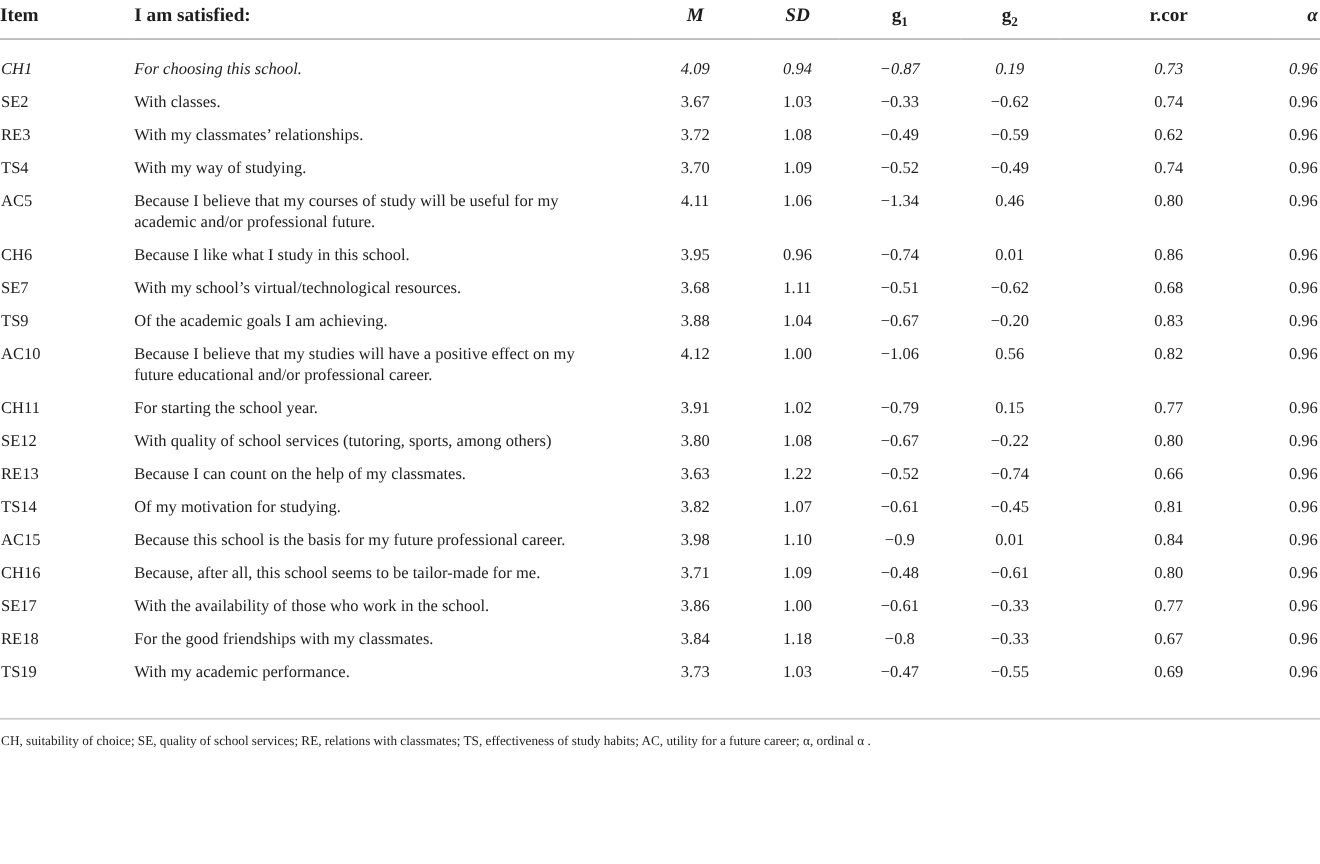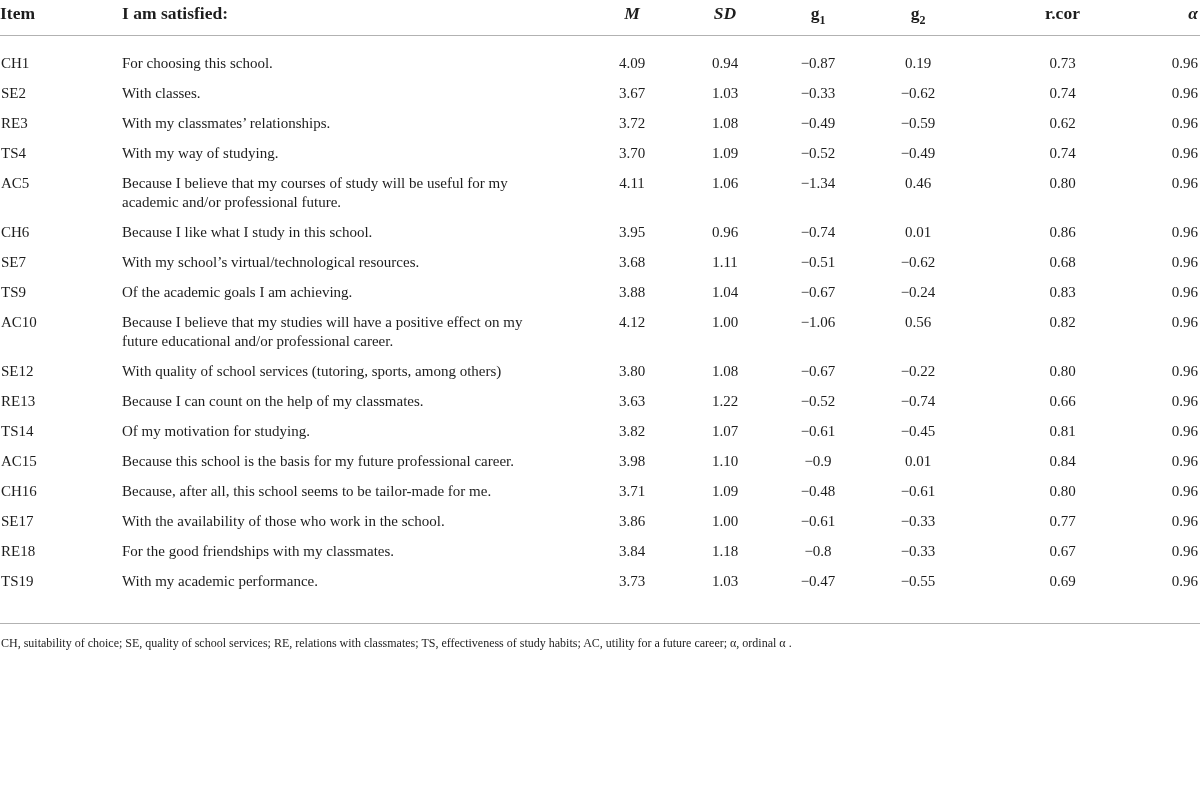--- a/index.html
+++ b/index.html
@@ -52,21 +52,21 @@
     font-weight: bold;
     line-height: 0;
   }
 
   tbody td {
     vertical-align: top;
     font-size: 15px;
     line-height: 19px;
     padding: 5px 0 6px 0;
   }
-  tbody tr:first-child td { padding-top: 18px; }
+  tbody tr:first-child td { padding-top: 18px; font-style: italic; }
   td.c-item { padding-left: 1px; }
   td.c-desc, th.c-desc { padding-right: 25px; }
   td.c-num   { text-align: center; }
   td.c-alpha { text-align: right; padding-right: 2px; white-space: nowrap; }
 
   .footnote {
     margin-top: 26px;
     border-top: 1px solid #b2b2b2;
     padding: 11px 2px 0 1px;
     font-size: 12px;
@@ -171,35 +171,45 @@
     <td class="c-num">−0.62</td>
     <td class="c-num">0.68</td>
     <td class="c-alpha">0.96</td>
   </tr>
         <tr>
     <td class="c-item">TS9</td>
     <td class="c-desc">Of the academic goals I am achieving.</td>
     <td class="c-num">3.88</td>
     <td class="c-num">1.04</td>
     <td class="c-num">−0.67</td>
-    <td class="c-num">−0.24</td>
+    <td class="c-num">−0.20</td>
     <td class="c-num">0.83</td>
     <td class="c-alpha">0.96</td>
   </tr>
         <tr>
     <td class="c-item">AC10</td>
     <td class="c-desc">Because I believe that my studies will have a positive effect on my future educational and/or professional career.</td>
     <td class="c-num">4.12</td>
     <td class="c-num">1.00</td>
     <td class="c-num">−1.06</td>
     <td class="c-num">0.56</td>
     <td class="c-num">0.82</td>
     <td class="c-alpha">0.96</td>
   </tr>
         <tr>
+    <td class="c-item">CH11</td>
+    <td class="c-desc">For starting the school year.</td>
+    <td class="c-num">3.91</td>
+    <td class="c-num">1.02</td>
+    <td class="c-num">−0.79</td>
+    <td class="c-num">0.15</td>
+    <td class="c-num">0.77</td>
+    <td class="c-alpha">0.96</td>
+  </tr>
+        <tr>
     <td class="c-item">SE12</td>
     <td class="c-desc">With quality of school services (tutoring, sports, among others)</td>
     <td class="c-num">3.80</td>
     <td class="c-num">1.08</td>
     <td class="c-num">−0.67</td>
     <td class="c-num">−0.22</td>
     <td class="c-num">0.80</td>
     <td class="c-alpha">0.96</td>
   </tr>
         <tr>

